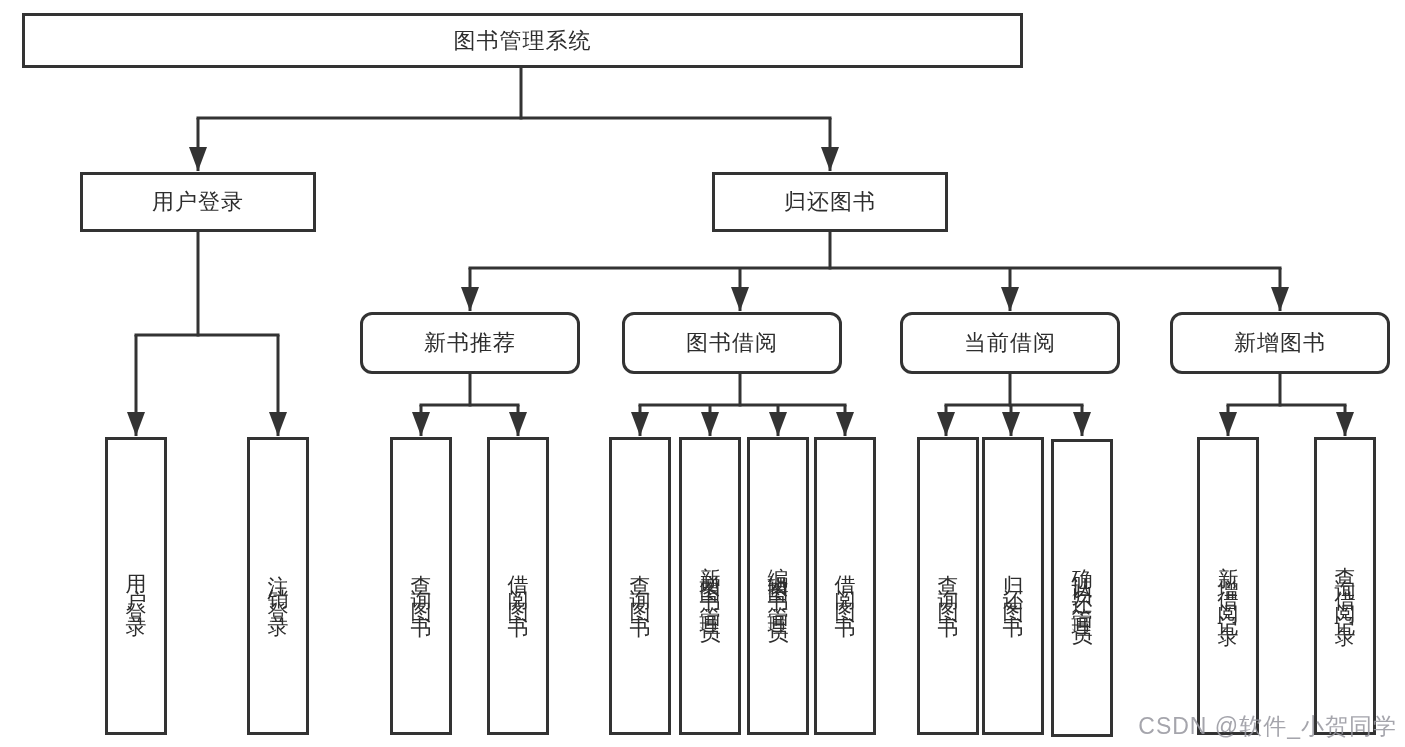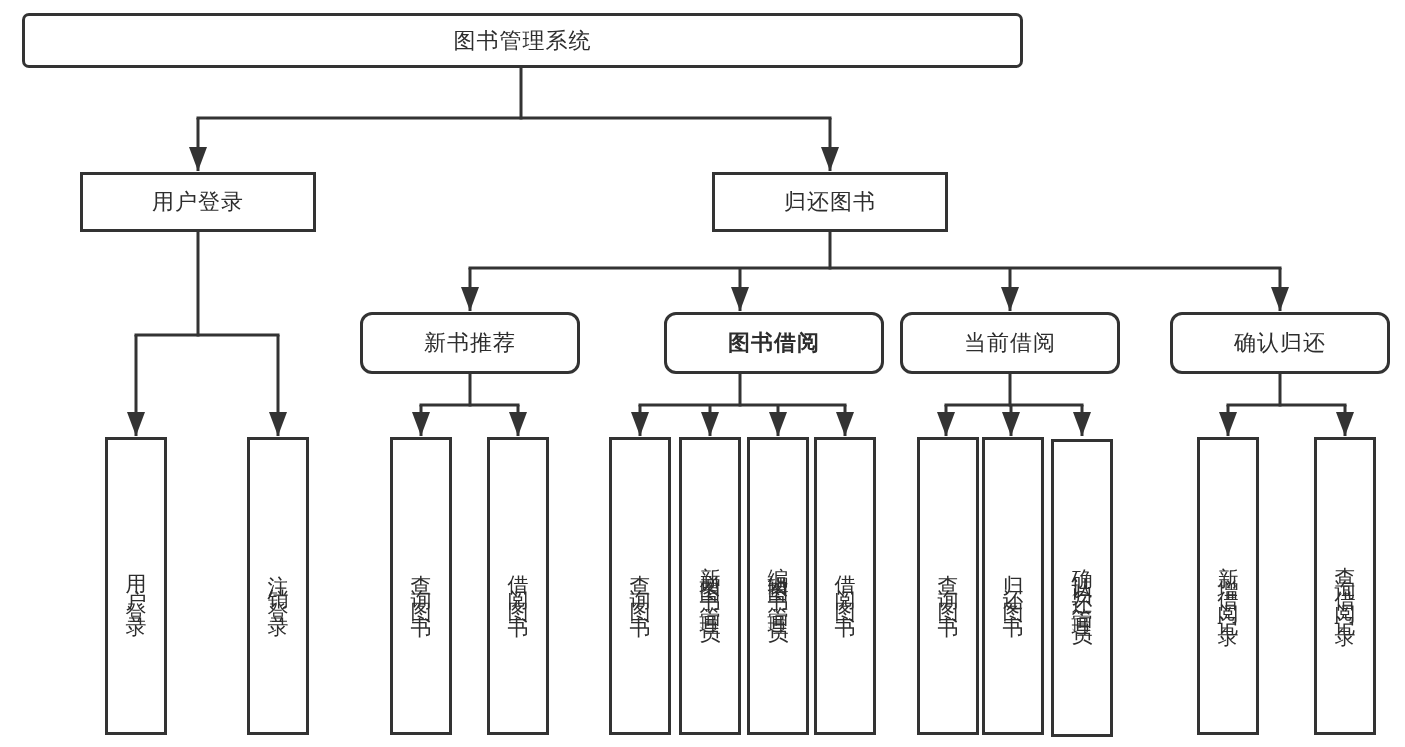--- a/index.html
+++ b/index.html
@@ -27,26 +27,26 @@
     border: 3px solid #333333;
     background: #ffffff;
     color: #2d2d2d;
     display: flex;
     align-items: center;
     justify-content: center;
     font-size: 22px;
     z-index: 2;
     letter-spacing: 1px;
   }
-  .root  { left: 22px;  top: 13px;  width: 1001px; height: 55px; border-radius: 7px; }
+  .root  { left: 22px;  top: 13px;  width: 1001px; height: 55px; }
   .lvl2a { left: 80px;  top: 172px; width: 236px;  height: 60px; }
   .lvl2b { left: 712px; top: 172px; width: 236px;  height: 60px; }
   .lvl3  { top: 312px; width: 220px; height: 62px; border-radius: 12px; }
   .l3a { left: 360px; }
-  .l3b { left: 664px; font-weight: bold; }
+  .l3b { left: 622px; }
   .l3c { left: 900px; }
   .l3d { left: 1170px; }
   .leaf {
     top: 437px;
     width: 62px;
     height: 298px;
     writing-mode: vertical-rl;
     text-orientation: mixed;
     font-size: 21px;
     letter-spacing: 14px;
@@ -120,34 +120,35 @@
   </svg>
 
   <div class="box root">图书管理系统</div>
 
   <div class="box lvl2a">用户登录</div>
   <div class="box lvl2b">归还图书</div>
 
   <div class="box lvl3 l3a">新书推荐</div>
   <div class="box lvl3 l3b">图书借阅</div>
   <div class="box lvl3 l3c">当前借阅</div>
-  <div class="box lvl3 l3d">确认归还</div>
+  <div class="box lvl3 l3d">新增图书</div>
 
   <div class="box leaf" style="left:105px">用户登录</div>
   <div class="box leaf" style="left:247px">注销登录</div>
 
   <div class="box leaf" style="left:390px">查询图书</div>
   <div class="box leaf" style="left:487px">借阅图书</div>
 
   <div class="box leaf" style="left:609px">查询图书</div>
   <div class="box leaf sp9" style="left:679px">新增图书（管理员）</div>
   <div class="box leaf sp9" style="left:747px">编辑图书（管理员）</div>
   <div class="box leaf" style="left:814px">借阅图书</div>
 
   <div class="box leaf" style="left:917px">查询图书</div>
   <div class="box leaf" style="left:982px">归还图书</div>
   <div class="box leaf sp9" style="left:1051px; top:439px">确认归还（管理员）</div>
 
   <div class="box leaf sp6" style="left:1197px">新增借阅记录</div>
   <div class="box leaf sp6" style="left:1314px">查询借阅记录</div>
 
+  <div class="watermark">CSDN @软件_小贺同学</div>
 
 </div>
 
 </body></html>

